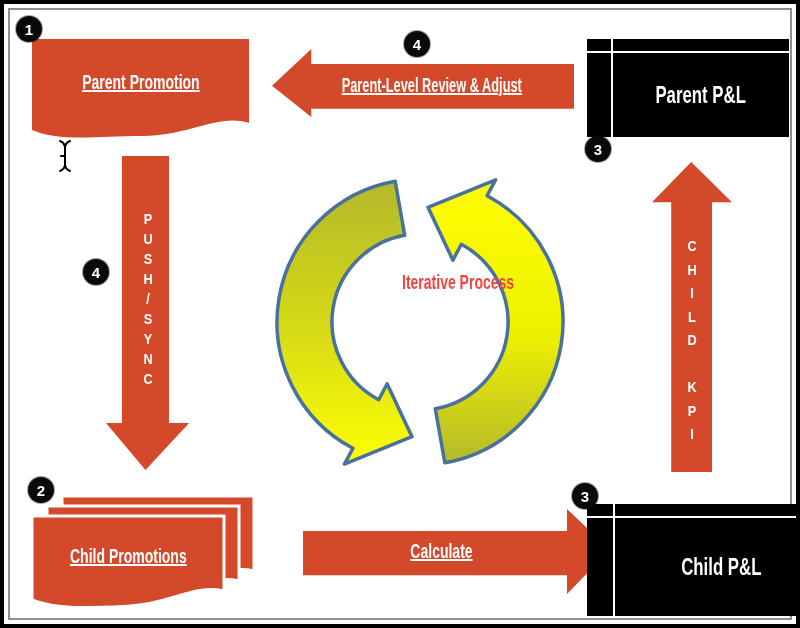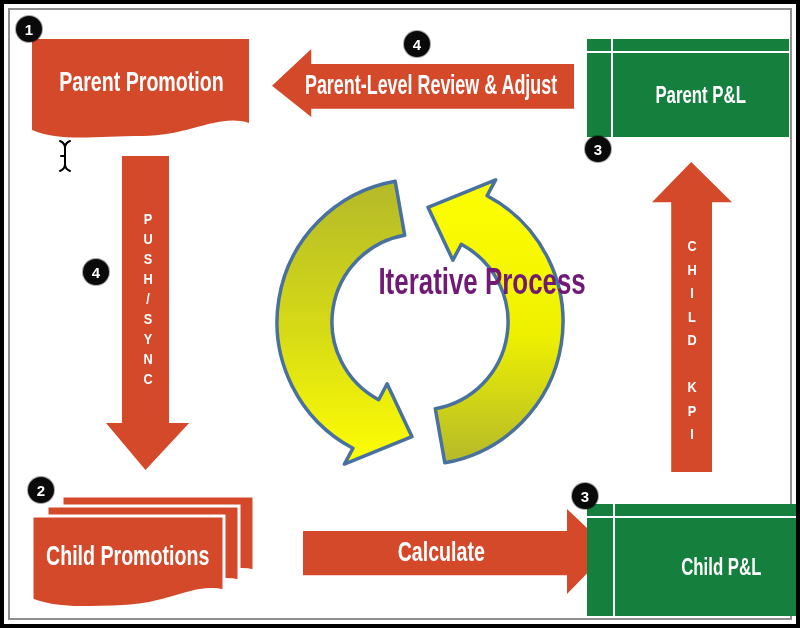--- a/index.html
+++ b/index.html
@@ -9,21 +9,21 @@
     font-family:"Liberation Sans", sans-serif;overflow:hidden;
   }
   .frame-inner{
     position:absolute;left:4px;top:4px;right:4px;bottom:4px;
     border:2px solid #8f8f8f;pointer-events:none;
   }
   .abs{position:absolute;}
   .orange{background:#d5492b;}
   .node-label{
     display:flex;align-items:center;justify-content:center;
-    color:#ffffff;font-weight:bold;font-size:28px;white-space:nowrap;
+    color:#ffffff;font-weight:bold;font-size:20px;white-space:nowrap;text-decoration:underline;
   }
   .cond{display:inline-block;transform:scaleX(0.70);transform-origin:50% 50%;}
   .cond-tight{display:inline-block;transform:scaleX(0.64);transform-origin:50% 50%;}
   .badge{
     position:absolute;width:26px;height:26px;border-radius:50%;
     background:#0a0a0a;color:#ffffff;font-weight:bold;font-size:15px;
     display:flex;align-items:center;justify-content:center;z-index:5;
     box-shadow:0 0 0 1px rgba(0,0,0,0.35);
   }
   
@@ -32,31 +32,31 @@
   .arrow-down{clip-path:polygon(19% 0,75% 0,75% 85%,99% 85%,47% 100%,0 85%,19% 85%);}
   .arrow-up{clip-path:polygon(49% 0,100% 13%,75% 13%,75% 100%,24% 100%,24% 13%,0 13%);}
   .vstack{
     position:absolute;left:0;right:0;text-align:center;color:#fff;
     font-weight:bold;font-size:15px;white-space:pre-line;
     transform:scaleX(0.85);transform-origin:50% 0;
   }
   .push-stack{top:53px;line-height:20px;}
   .kpi-stack{top:72px;line-height:23.5px;}
   
-  .pl-table{background:#15803d;}
+  .pl-table{background:#000000;}
   .pl-hline{position:absolute;left:0;right:0;top:12px;height:2px;background:#ffffff;}
   .pl-vline{position:absolute;top:0;bottom:0;left:24px;width:2px;background:#ffffff;}
   .pl-label{
     position:absolute;left:26px;top:14px;right:0;bottom:0;
     display:flex;align-items:center;justify-content:center;
     color:#fff;font-weight:bold;font-size:24px;white-space:nowrap;
   }
   .title{
-    display:flex;align-items:center;justify-content:flex-start;
-    color:#701a75;font-weight:bold;font-size:37px;white-space:nowrap;
+    display:flex;align-items:center;justify-content:flex-end;
+    color:#ef4444;font-weight:bold;font-size:20px;white-space:nowrap;
   }
 </style>
 </head>
 <body>
 
 <div id="canvas">
   <div class="frame-inner"></div>
 
   <svg class="abs" style="left:28px;top:35px;" width="218" height="104" viewBox="0 0 218 104">
     <path d="M0,0 L217,0 L217,84 C186,74 158,97 110,97 C64,97 28,103 0,91 Z" fill="#d5492b"></path>

